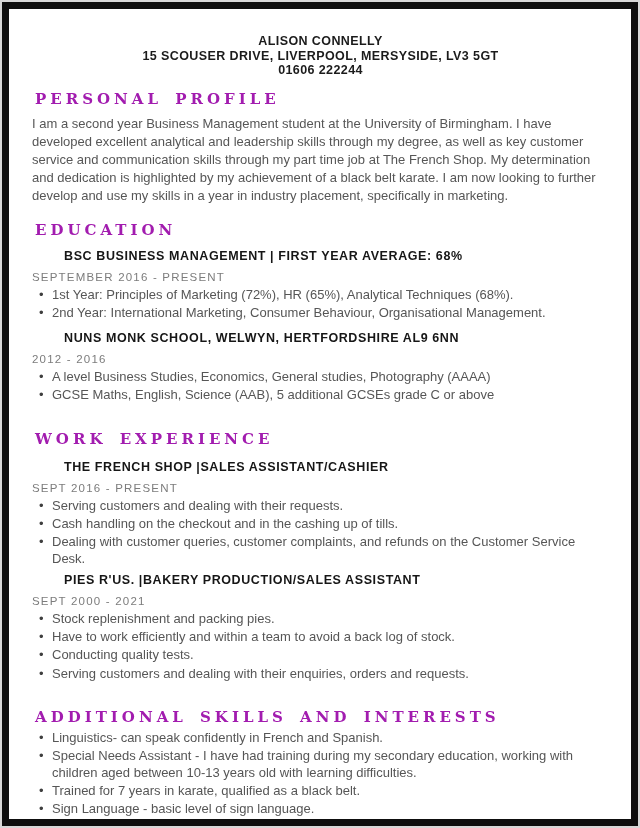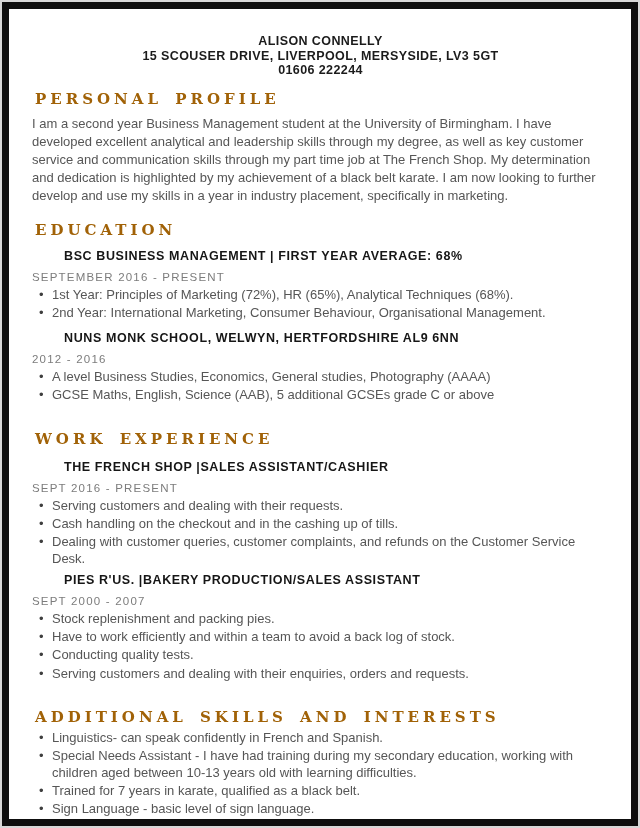--- a/index.html
+++ b/index.html
@@ -17,21 +17,21 @@
     padding: 25px 22px 0 23px;
     overflow: hidden;
   }
   .header { text-align: center; color: #1b1b1b; margin-bottom: 6px; }
   .header .hline {
     font-size: 12.5px; font-weight: 700; letter-spacing: 0.4px;
     line-height: 14.5px;
   }
   .sec {
     font-family: "DejaVu Serif", "Liberation Serif", serif;
-    font-size: 15px; font-weight: 700; color: #a16207;
+    font-size: 15px; font-weight: 700; color: #a21caf;
     letter-spacing: 4px; word-spacing: 4px;
     margin: 26px 0 7px 3px;
   }
   .sec.first { margin-top: 12px; }
   .sec.edu { margin-top: 16px; }
   .sec.skills { margin-bottom: 3px; }
   .body-text {
     font-size: 13px; color: #565656; line-height: 18px;
     margin: 0 0 2px 0;
   }
@@ -101,21 +101,21 @@
       <div class="date">SEPT 2016 - PRESENT</div>
       <ul class="blist">
         <li>Serving customers and dealing with their requests.</li>
         <li>Cash handling on the checkout and in the cashing up of tills.</li>
         <li>Dealing with customer queries, customer complaints, and refunds on the Customer Service Desk.</li>
       </ul>
     </div>
 
     <div>
       <div class="entry-title" style="margin-top:6px">PIES R'US. |BAKERY PRODUCTION/SALES ASSISTANT</div>
-      <div class="date">SEPT 2000 - 2007</div>
+      <div class="date">SEPT 2000 - 2021</div>
       <ul class="blist">
         <li>Stock replenishment and packing pies.</li>
         <li>Have to work efficiently and within a team to avoid a back log of stock.</li>
         <li>Conducting quality tests.</li>
         <li>Serving customers and dealing with their enquiries, orders and requests.</li>
       </ul>
     </div>
   </div>
 
   <div>

